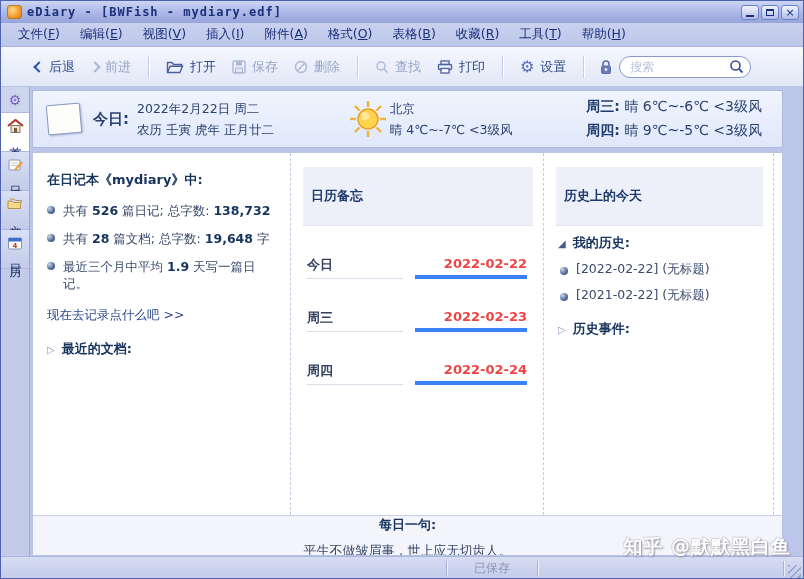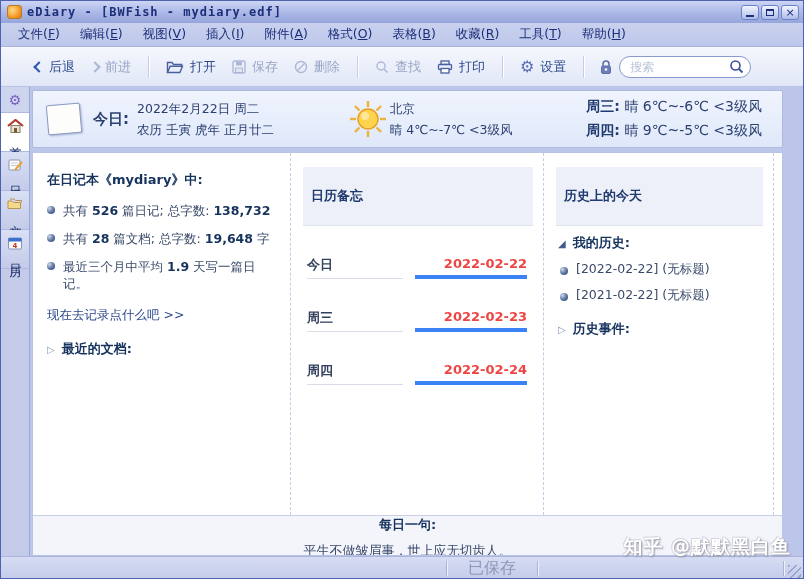--- a/index.html
+++ b/index.html
@@ -135,21 +135,21 @@
   .quotebar {
     height:40px; border-top:1px solid #c8cfe8; background:#f3f5fb;
     display:flex; align-items:center; padding:0 12px; gap:8px;flex-direction:column;
   }
   .quote-label { font-size:13px; font-weight:bold; color:#16335e; }
   .quote-text { font-size:13px; color:#3a4a6b; }
   
   .statusbar {
     height:24px; display:flex; align-items:center;
     background:linear-gradient(#d6dcf3,#c2cbea); border-top:1px solid #aab4dc;
-    font-size:16px; color:#8b97b8;
+    font-size:12px; color:#8b97b8;
   }
   .sb-cell1 { flex:1; }
   .sb-sep { width:1px; height:15px; background:#a8b2d8; box-shadow:1px 0 0 #eef1fa; }
   .sb-saved { width:90px; text-align:center; }
   .sb-cell3 { width:245px; }
   .grip {
     width:13px; height:13px; margin:6px 2px 0 4px;
     background:repeating-linear-gradient(135deg,#98a4cc 0 2px,transparent 2px 5px);
   }
   

